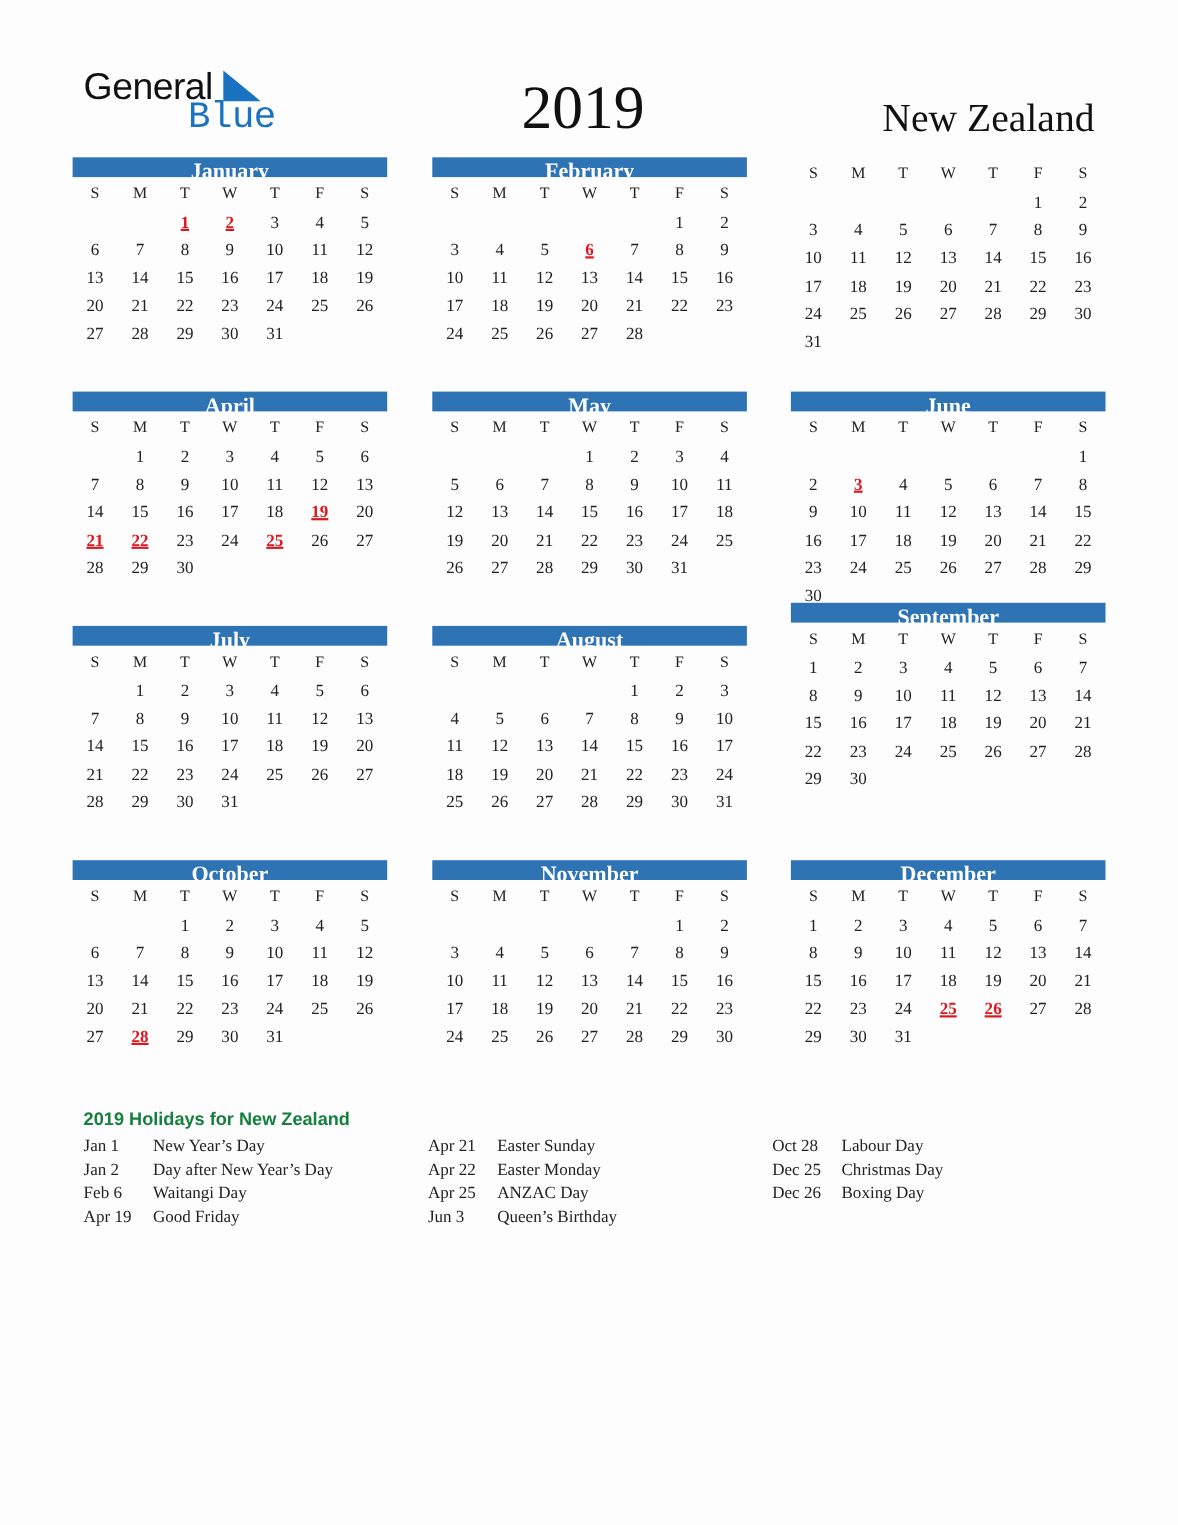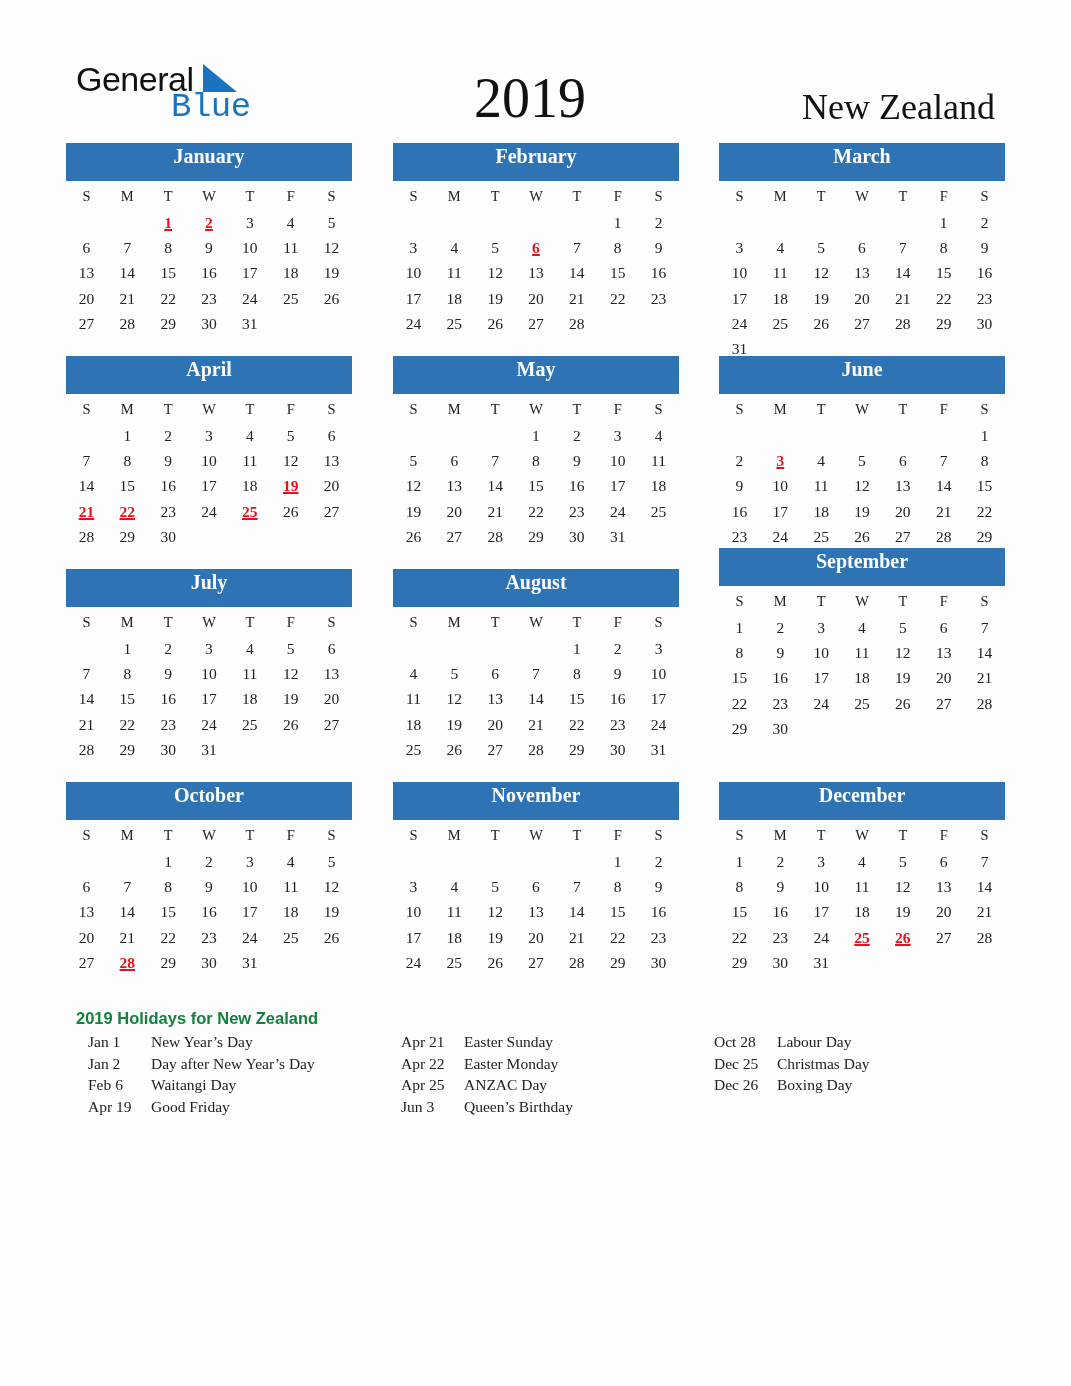--- a/index.html
+++ b/index.html
@@ -4,28 +4,28 @@
 <style>
   html, body { margin:0; padding:0; background:#fdfdfd; }
   body { width:1071px; height:1386px; position:relative; font-family:"DejaVu Serif", serif; color:#111; overflow:hidden; }
   .logo { position:absolute; left:76px; top:60px; width:170px; height:64px; }
   .logo .general { position:absolute; left:0; top:0; font-family:"Liberation Sans", sans-serif; font-size:34px; color:#111; letter-spacing:-0.5px; }
   .logo .blue { position:absolute; left:95px; top:28px; font-family:Liberation Mono, monospace; font-size:34px; color:#1a73c0; letter-spacing:-0.5px; }
   .logo .tri { position:absolute; left:127px; top:4px; width:0; height:0; border-left:0 solid transparent; border-top:0; border-bottom:28px solid #1a73c0; border-right:34px solid transparent; transform:none; }
   .year { position:absolute; left:474px; top:66px; font-family:"Liberation Serif", serif; font-size:56px; color:#111; }
   .country { position:absolute; right:76px; top:86px; font-family:"Liberation Serif", serif; font-size:36px; color:#111; }
   .month { position:absolute; width:286px; }
-  .mhead { height:38px; background:#2e74b5; color:#fff; text-align:center; font-family:"Liberation Serif", serif; font-weight:bold; font-size:20px; line-height:27px; }
+  .mhead { height:18px; background:#2e74b5; color:#fff; text-align:center; font-family:"Liberation Serif", serif; font-weight:bold; font-size:20px; line-height:27px; }
   .grid { display:grid; grid-template-columns:repeat(7, 1fr); margin-top:2px; margin-left:0; }
   .grid div { text-align:center; height:25.2px; line-height:25px; font-family:"Liberation Serif", serif; font-size:15.5px; color:#222; }
   .grid .dow { font-size:14.5px; height:27px; line-height:27px; }
   .grid .hol { color:#e0141c; font-weight:bold; text-decoration:underline; text-decoration-thickness:2px; }
   .hl-title { position:absolute; left:76px; top:1009px; font-family:"Liberation Sans", sans-serif; font-weight:bold; font-size:16.5px; color:#15803d; }
   .hl-col { position:absolute; top:1033px; font-family:"Liberation Serif", serif; font-size:15.5px; color:#222; }
-  .hl-row { height:21.5px; display:flex;margin-left:12px; }
+  .hl-row { height:21.5px; display:flex; }
   .hl-row .d { width:63px; }
 </style>
 </head>
 <body>
 
 <div class="logo">
   <span class="general">General</span>
   <span class="tri"></span>
   <span class="blue">Blue</span>
 </div>
@@ -117,21 +117,20 @@
         <div>22</div>
         <div>23</div>
         <div>24</div>
         <div>25</div>
         <div>26</div>
         <div>27</div>
         <div>28</div>
       </div>
     </div>
     <div class="month" style="left: 719px; top: 143px;">
-      <div class="mhead">March</div>
       <div class="grid">
         <div class="dow">S</div>
         <div class="dow">M</div>
         <div class="dow">T</div>
         <div class="dow">W</div>
         <div class="dow">T</div>
         <div class="dow">F</div>
         <div class="dow">S</div>
         <div></div>
         <div></div>

